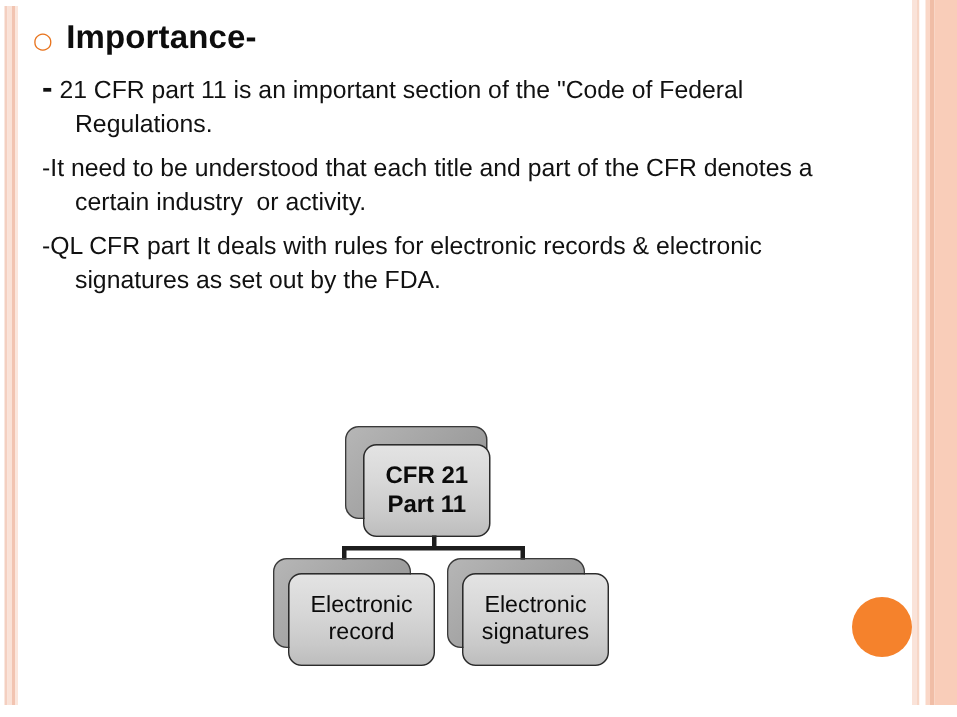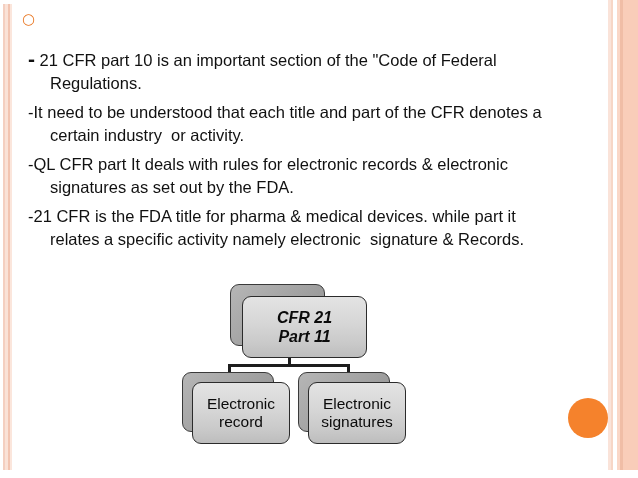--- a/index.html
+++ b/index.html
@@ -128,21 +128,21 @@
     font-size: 15.5px;
     line-height: 18px;
     color: #0b0b0b;
     white-space: pre-line;
   }
   #node-root .label { font-weight: bold; font-size: 16px; line-height: 19px; }
 
   
   #node-root { left: 60px; top: 6px; width: 115px; height: 78px; }
   #node-root .shadow-card { left: 0;  top: 0;  width: 95px;  height: 62px; }
-  #node-root .front-card  { left: 12px; top: 12px; width: 125px; height: 62px; font-style: italic; }
+  #node-root .front-card  { left: 12px; top: 12px; width: 85px; height: 62px; }
 
   
   #node-left { left: 12px; top: 94px; width: 110px; height: 76px; }
   #node-left .shadow-card { left: 0;  top: 0;  width: 92px;  height: 60px; }
   #node-left .front-card  { left: 10px; top: 10px; width: 98px; height: 62px; }
 
   
   #node-right { left: 128px; top: 94px; width: 110px; height: 76px; }
   #node-right .shadow-card { left: 0;  top: 0;  width: 92px;  height: 60px; }
   #node-right .front-card  { left: 10px; top: 10px; width: 98px; height: 62px; }
@@ -172,31 +172,31 @@
     <div class="stripe r3"></div>
     <div class="stripe r4"></div>
     <div class="stripe r5"></div>
     <div class="stripe r6"></div>
   </div>
 
   <div id="accent-circle"></div>
 
   <div id="title-row">
     <span id="title-bullet">○</span>
+    <span id="title-text">Importance-</span>
   </div>
 
   <div id="body-block">
 
-    <p class="para first-dash"><span class="big-dash">-</span><span> 21 CFR part 10 is an important section of the "Code of Federal Regulations.</span></p>
+    <p class="para first-dash"><span class="big-dash">-</span><span> 21 CFR part 11 is an important section of the "Code of Federal Regulations.</span></p>
 
     <p class="para"><span>-</span><span>It need to be understood that each title and part of the CFR denotes a certain industry  or activity.</span></p>
 
     <p class="para"><span>-</span><span>QL CFR part It deals with rules for electronic records &amp; electronic signatures as set out by the FDA.</span></p>
 
-    <p class="para"><span>-</span><span>21 CFR is the FDA title for pharma &amp; medical devices. while part it relates a specific activity namely electronic  signature &amp; Records.</span></p>
 
   </div>
 
   <div id="diagram">
 
     <div class="conn" id="conn-stem"></div>
     <div class="conn" id="conn-bar"></div>
     <div class="conn" id="conn-left"></div>
     <div class="conn" id="conn-right"></div>
 

